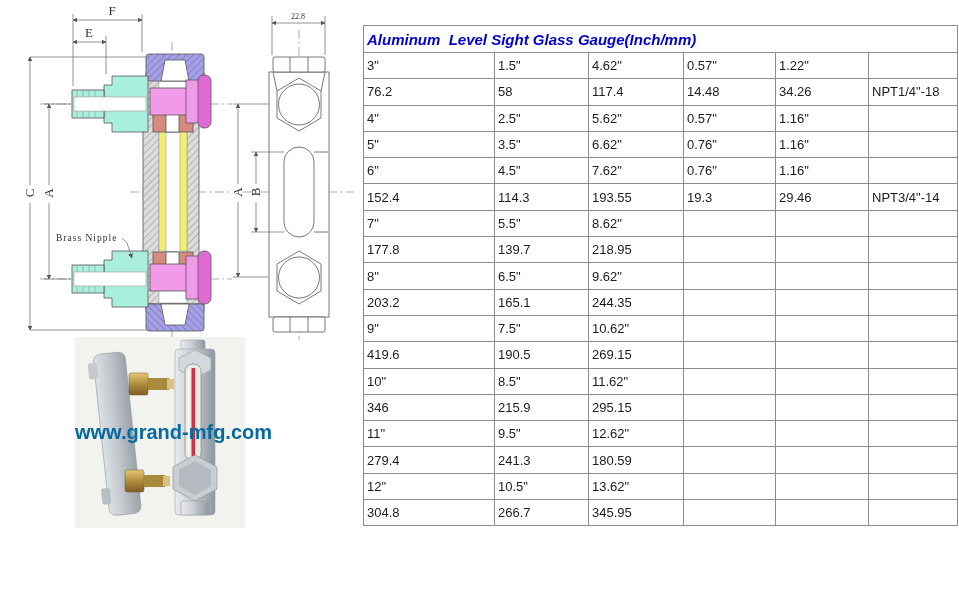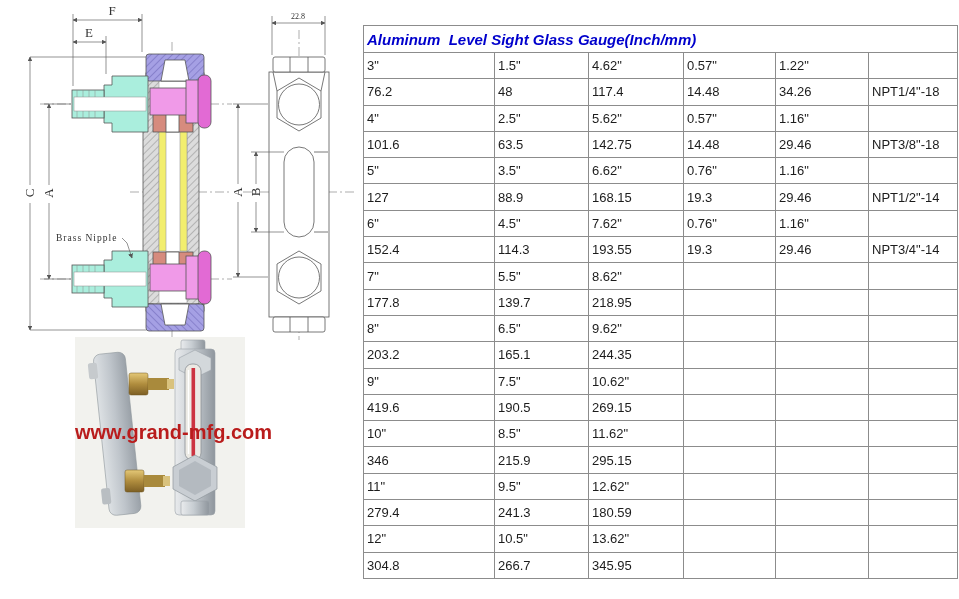--- a/index.html
+++ b/index.html
@@ -21,21 +21,21 @@
   .fyel{fill:var(--yellow);}
   .fsal{fill:var(--salmon);}
   .fgrn{fill:var(--green);}
   .dimtxt{font-family:"Liberation Serif","DejaVu Serif",serif;font-size:13px;fill:#333;}
   .dimtxt-sm{font-family:"Liberation Serif","DejaVu Serif",serif;font-size:8px;fill:#333;}
   .notetxt{font-family:"Liberation Serif","DejaVu Serif",serif;font-size:9.5px;fill:#333;letter-spacing:1px;}
 
   
   .photo{position:absolute;left:75px;top:337px;width:170px;height:191px;background:var(--photo-bg);}
   .watermark{position:absolute;left:0;top:84px;width:100%;text-align:center;
-             font-size:20px;font-weight:bold;color:#b91c1c;white-space:nowrap;}
+             font-size:20px;font-weight:bold;color:#0369a1;white-space:nowrap;}
 
   
   .spec{position:absolute;left:363px;top:25px;width:594px;border-collapse:collapse;
         table-layout:fixed;font-size:13px;color:var(--text-color);}
   .spec td,.spec th{border:1px solid var(--border-color);padding:1px 2px 1px 3px;
         text-align:left;font-weight:normal;vertical-align:middle;height:23.3px;
         overflow:hidden;white-space:nowrap;}
   .spec .title-cell{font-size:15px;font-weight:bold;color:var(--title-color);height:24px;font-style:italic;}
 </style>
 </head>
@@ -272,57 +272,41 @@
         <tr>
           <td>3"</td>
           <td>1.5"</td>
           <td>4.62"</td>
           <td>0.57"</td>
           <td>1.22"</td>
           <td></td>
         </tr>
         <tr>
           <td>76.2</td>
-          <td>48</td>
+          <td>58</td>
           <td>117.4</td>
           <td>14.48</td>
           <td>34.26</td>
           <td>NPT1/4"-18</td>
         </tr>
         <tr>
           <td>4"</td>
           <td>2.5"</td>
           <td>5.62"</td>
           <td>0.57"</td>
           <td>1.16"</td>
           <td></td>
         </tr>
         <tr>
-          <td>101.6</td>
-          <td>63.5</td>
-          <td>142.75</td>
-          <td>14.48</td>
-          <td>29.46</td>
-          <td>NPT3/8"-18</td>
-        </tr>
-        <tr>
           <td>5"</td>
           <td>3.5"</td>
           <td>6.62"</td>
           <td>0.76"</td>
           <td>1.16"</td>
           <td></td>
-        </tr>
-        <tr>
-          <td>127</td>
-          <td>88.9</td>
-          <td>168.15</td>
-          <td>19.3</td>
-          <td>29.46</td>
-          <td>NPT1/2"-14</td>
         </tr>
         <tr>
           <td>6"</td>
           <td>4.5"</td>
           <td>7.62"</td>
           <td>0.76"</td>
           <td>1.16"</td>
           <td></td>
         </tr>
         <tr>

